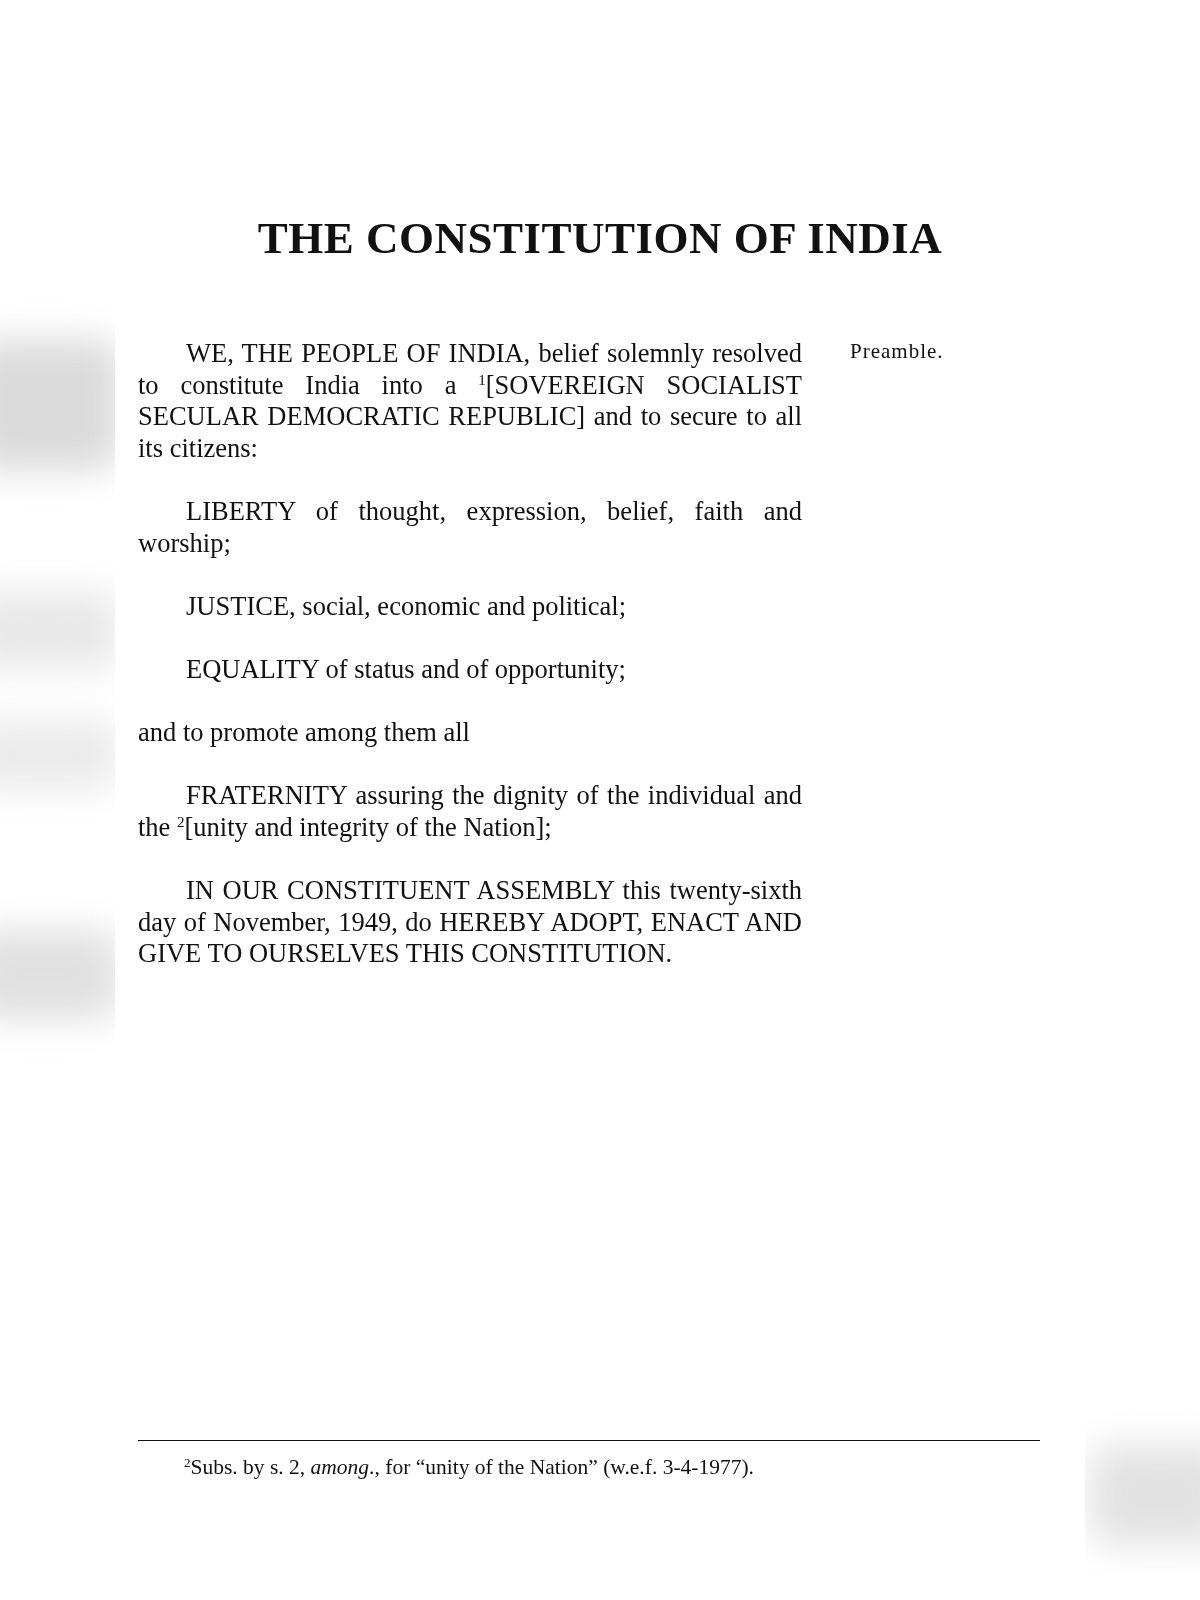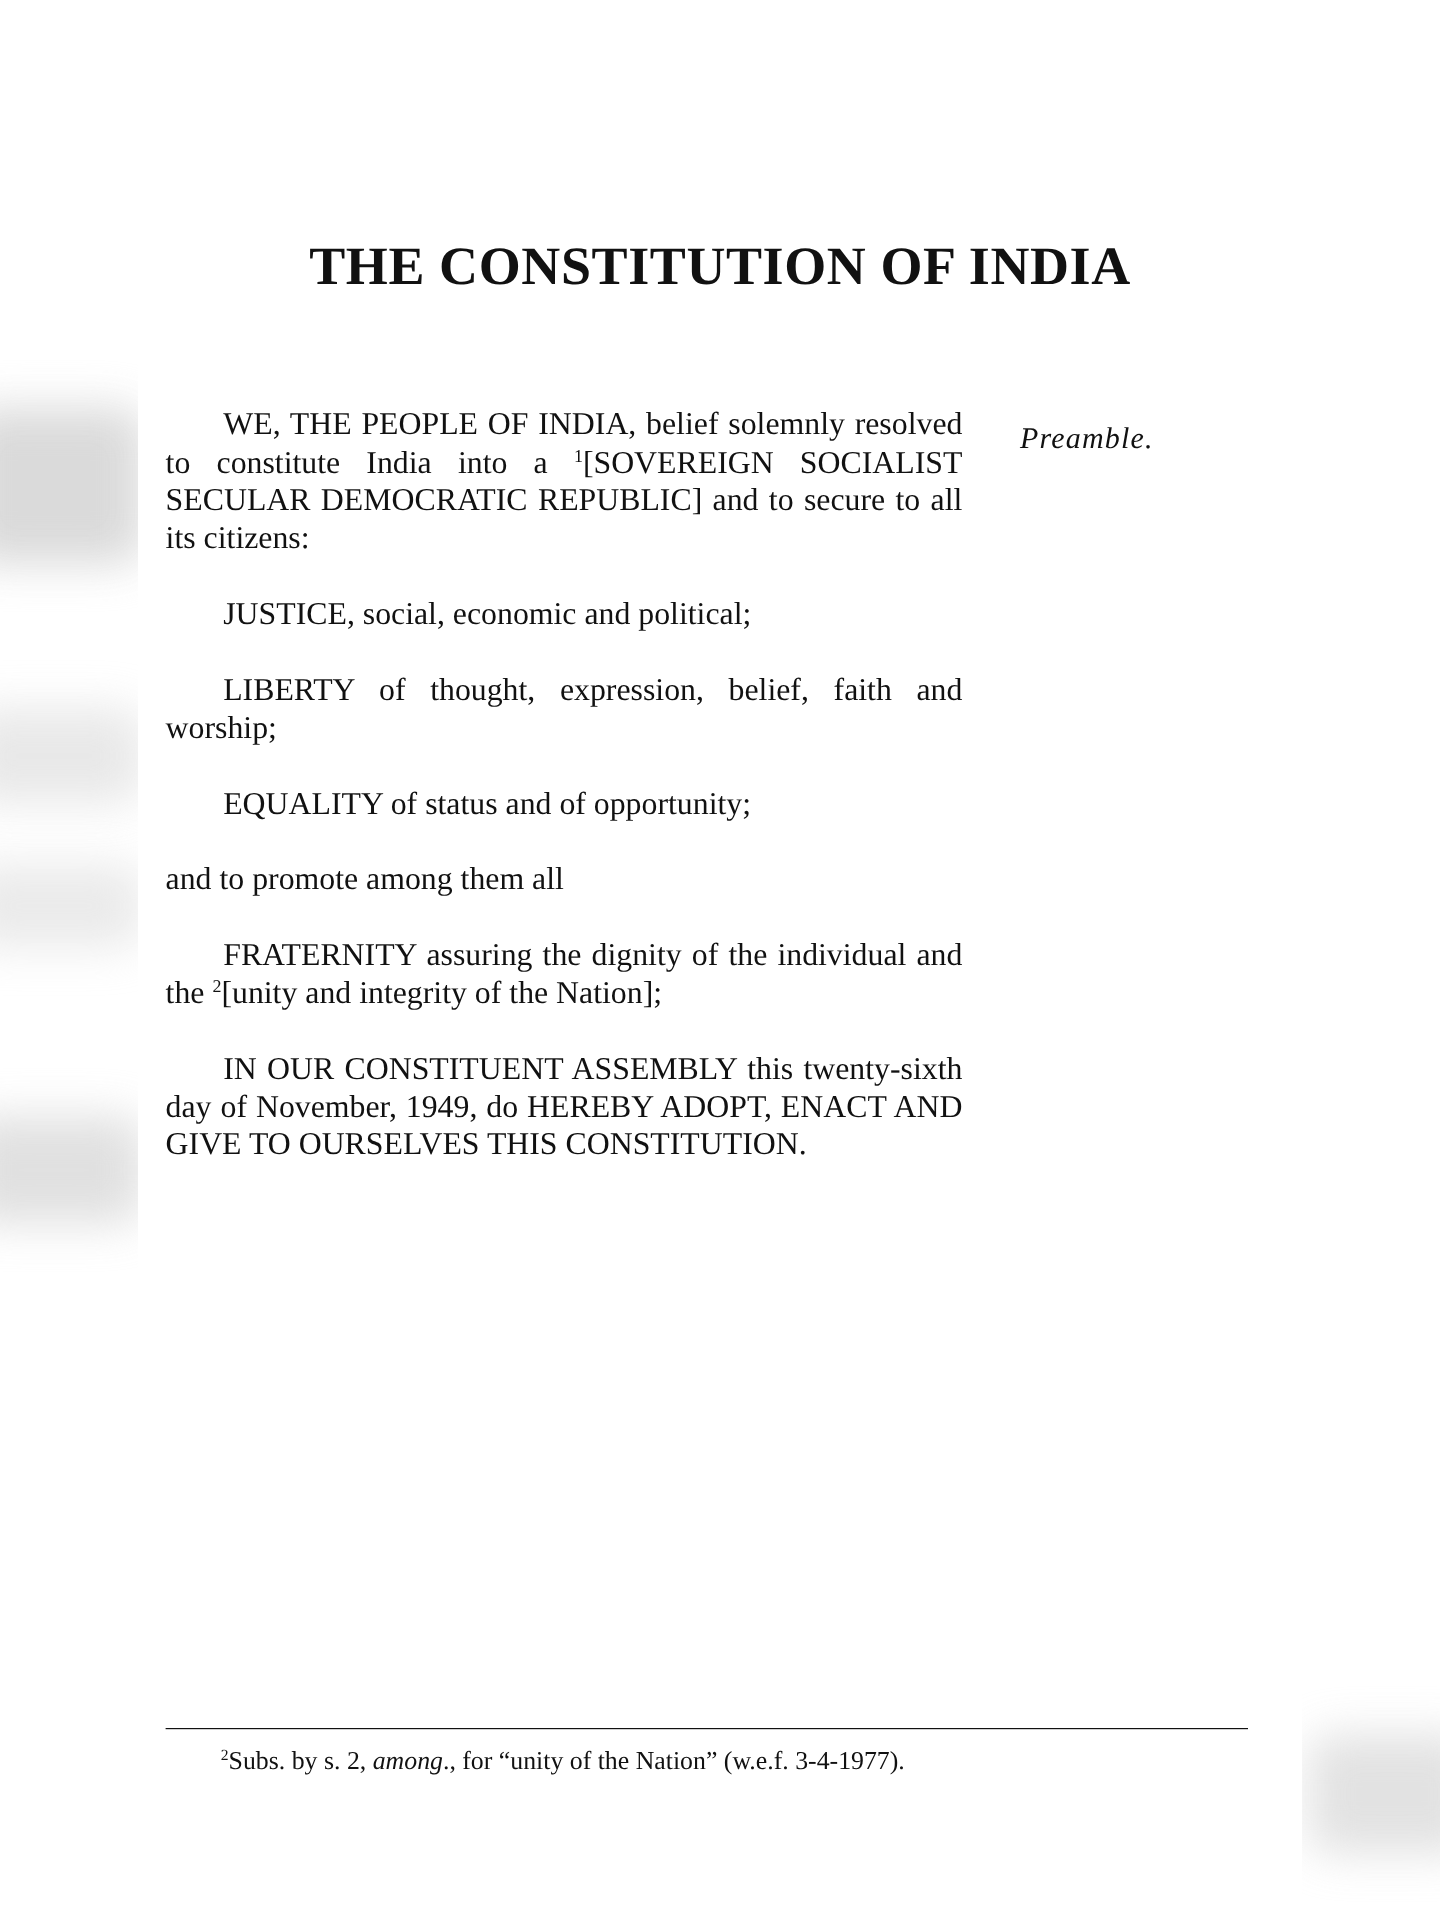--- a/index.html
+++ b/index.html
@@ -31,21 +31,21 @@
     position: absolute;
     left: 115px;
     top: 0;
     width: 970px;
     height: 1600px;
     background: #ffffff;
   }
   .title {
     position: absolute;
     left: 0;
-    top: 196px;
+    top: 212px;
     width: 1200px;
     text-align: center;
     font-size: 45px;
     font-weight: bold;
     letter-spacing: 0.5px;
     margin: 0;
   }
   .body-col {
     position: absolute;
     left: 138px;
@@ -61,24 +61,23 @@
   }
   .body-col p.noindent { text-indent: 0; }
   sup {
     font-size: 15px;
     line-height: 0;
     vertical-align: 9px;
   }
   .margin-note {
     position: absolute;
     left: 850px;
-    top: 352px;
-    font-size: 25px;
+    top: 339px;
+    font-size: 21px;
     letter-spacing: 1px;
-    font-style: italic;
   }
   .rule {
     position: absolute;
     left: 138px;
     top: 1440px;
     width: 902px;
     height: 0;
     border-top: 1.5px solid #111;
   }
   .footnotes {
@@ -103,22 +102,22 @@
 <div class="shade shade-right-1"></div>
 
 <div class="page"></div>
 
 <h1 class="title">THE CONSTITUTION OF INDIA</h1>
 
 <div class="margin-note">Preamble.</div>
 
 <div class="body-col">
   <p><span>WE, THE PEOPLE OF INDIA, belief solemnly resolved to constitute India into a </span><sup>1</sup><span>[SOVEREIGN SOCIALIST SECULAR DEMOCRATIC REPUBLIC] and to secure to all its citizens:</span></p>
+  <p>LIBERTY of thought, expression, belief, faith and worship;</p>
   <p>JUSTICE, social, economic and political;</p>
-  <p>LIBERTY of thought, expression, belief, faith and worship;</p>
   <p>EQUALITY of status and of opportunity;</p>
   <p class="noindent">and to promote among them all</p>
   <p><span>FRATERNITY assuring the dignity of the individual and the </span><sup>2</sup><span>[unity and integrity of the Nation];</span></p>
   <p>IN OUR CONSTITUENT ASSEMBLY this twenty-sixth day of November, 1949, do HEREBY ADOPT, ENACT AND GIVE TO OURSELVES THIS CONSTITUTION.</p>
 </div>
 
 <div class="rule"></div>
 
 <div class="footnotes">
   <p><sup>2</sup><span>Subs. by s. 2, </span><i>among</i><span>., for “unity of the Nation” (w.e.f. 3-4-1977).</span></p>

